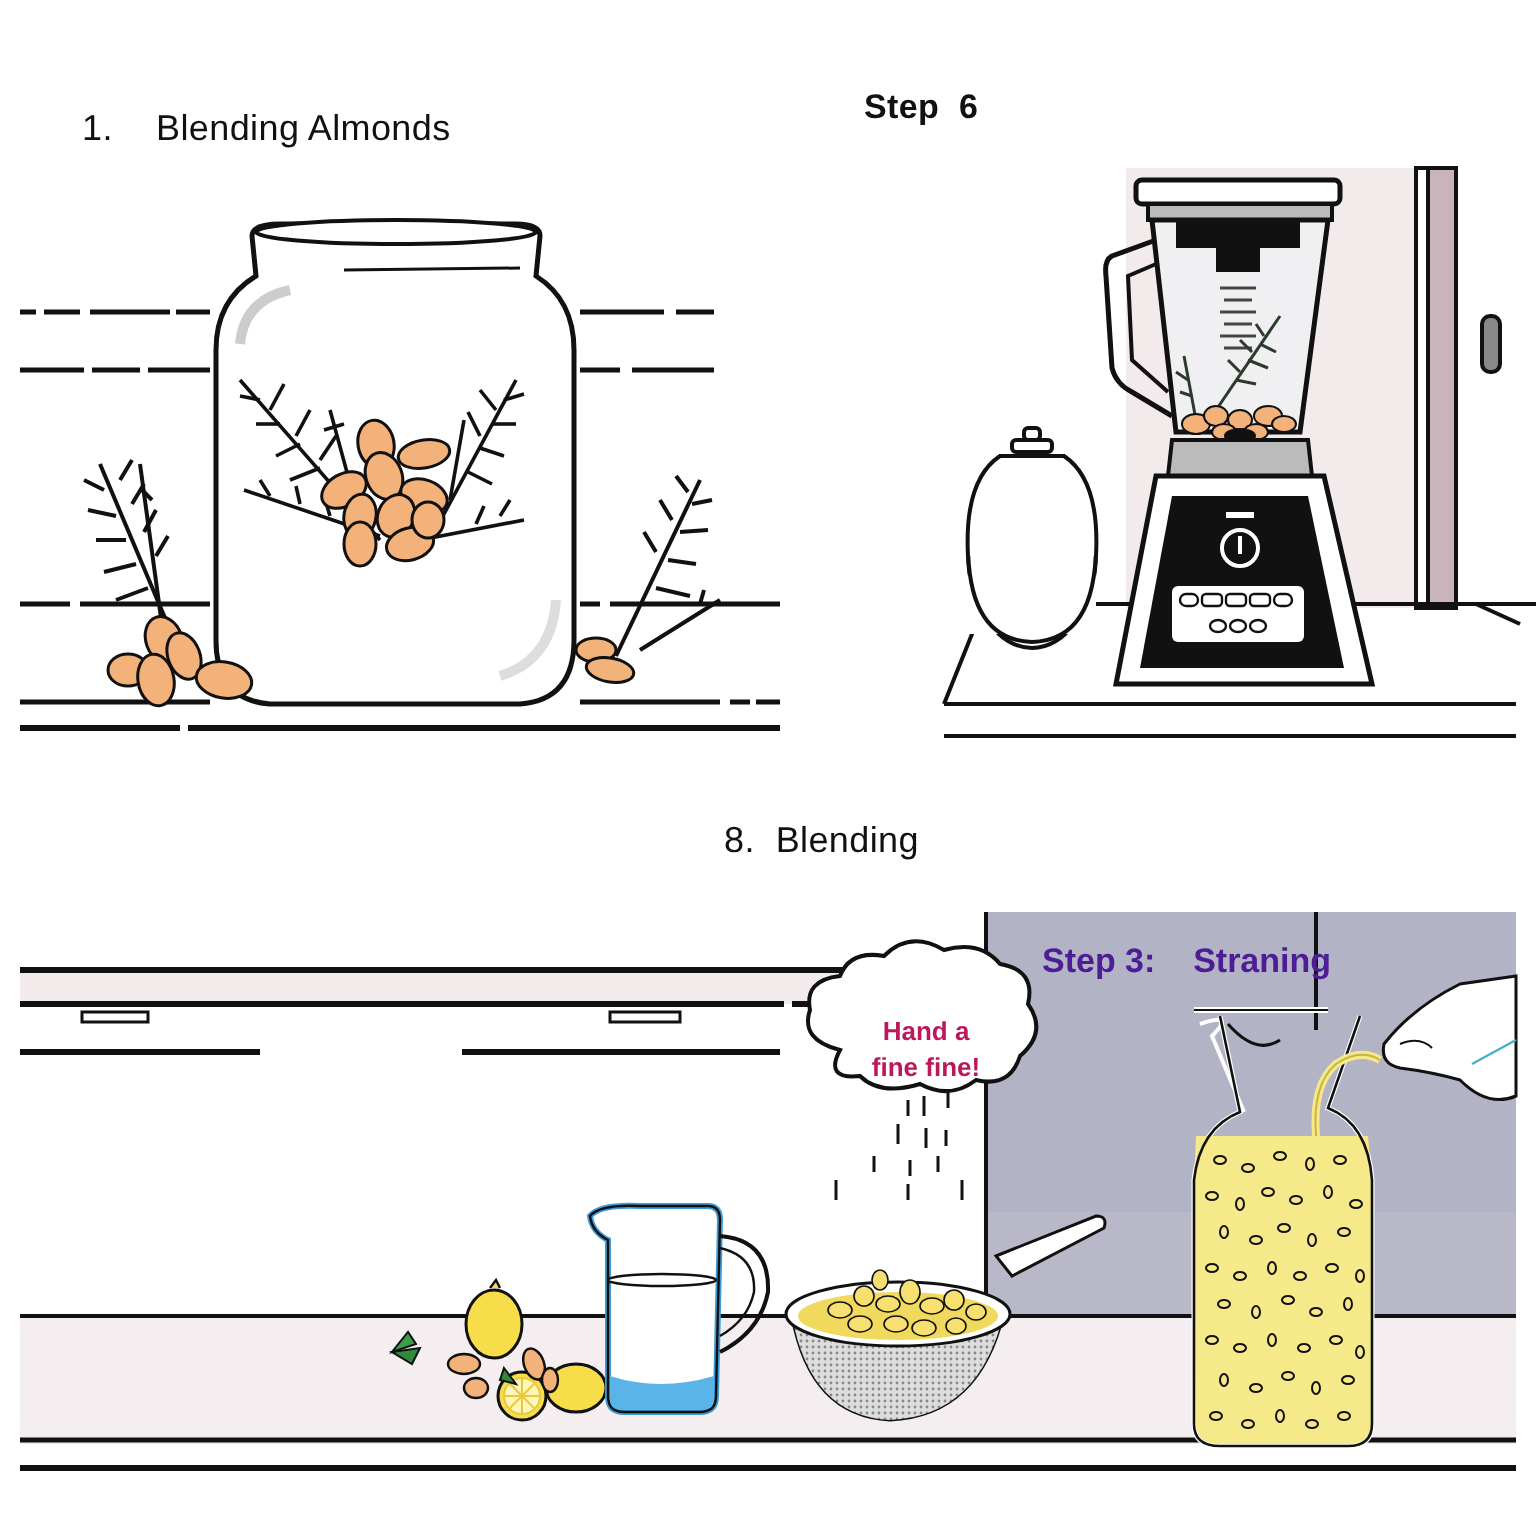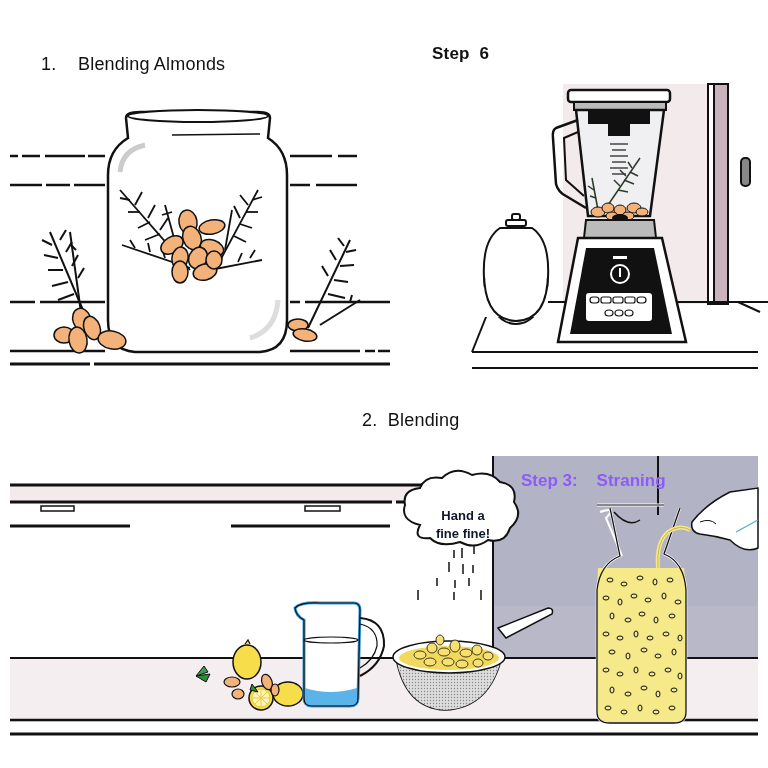--- a/index.html
+++ b/index.html
@@ -1,22 +1,22 @@
 <!DOCTYPE html>
 <html><head>
 <meta charset="utf-8">
 <style>
   html, body { margin: 0; padding: 0; background: #ffffff; }
   body { width: 768px; height: 768px; position: relative; overflow: hidden; font-family: "Liberation Sans", sans-serif; }
   .label { position: absolute; color: #111; font-size: 18px; letter-spacing: 0.2px; white-space: pre; }
   .label.num { font-weight: 500; }
   .panel { position: absolute; }
   svg { position: absolute; left: 0; top: 0; }
-  .s3-title { position: absolute; color: #8b5cf6; font-size: 17px; font-weight: bold; white-space: pre; }
-  .bubble-text { position: absolute; font-size: 13px; font-weight: bold; color: #0f172a; text-align: center; line-height: 18px; width: 90px; }
+  .s3-title { position: absolute; color: #4c1d95; font-size: 17px; font-weight: bold; white-space: pre; }
+  .bubble-text { position: absolute; font-size: 13px; font-weight: bold; color: #be185d; text-align: center; line-height: 18px; width: 90px; }
 </style>
 </head>
 <body>
 
 <div class="label num" style="left:41px; top:54px;">1.</div>
 <div class="label" style="left:78px; top:54px;">Blending Almonds</div>
 
 <div class="panel" style="left:0; top:0; width:400px; height:380px;">
   <svg width="400" height="380" viewBox="0 0 400 380">
 
@@ -220,21 +220,21 @@
           <rect x="165" y="217" width="10" height="6" rx="2"></rect>
           <rect x="177" y="217" width="9" height="6" rx="3"></rect>
         <ellipse cx="149" cy="233" rx="4" ry="3"></ellipse>
           <ellipse cx="159" cy="233" rx="4" ry="3"></ellipse>
           <ellipse cx="169" cy="233" rx="4" ry="3"></ellipse>
       </g>
     </g>
   </svg>
 </div>
 
-<div class="label" style="left:362px; top:410px;">2.  Blending</div>
+<div class="label" style="left:362px; top:410px;">8.  Blending</div>
 
 <div class="panel" style="left:0; top:450px; width:768px; height:318px;">
   <svg width="768" height="318" viewBox="0 0 768 318">
 
     <rect x="493" y="6" width="265" height="202" fill="#b8b8c9"></rect>
     <rect x="493" y="6" width="265" height="150" fill="#b3b3c6"></rect>
     <line x1="493" y1="6" x2="493" y2="208" stroke="#111" stroke-width="2"></line>
     <line x1="658" y1="6" x2="658" y2="65" stroke="#111" stroke-width="2"></line>
 
     <rect x="10" y="36" width="483" height="16" fill="#f3eaec"></rect>

